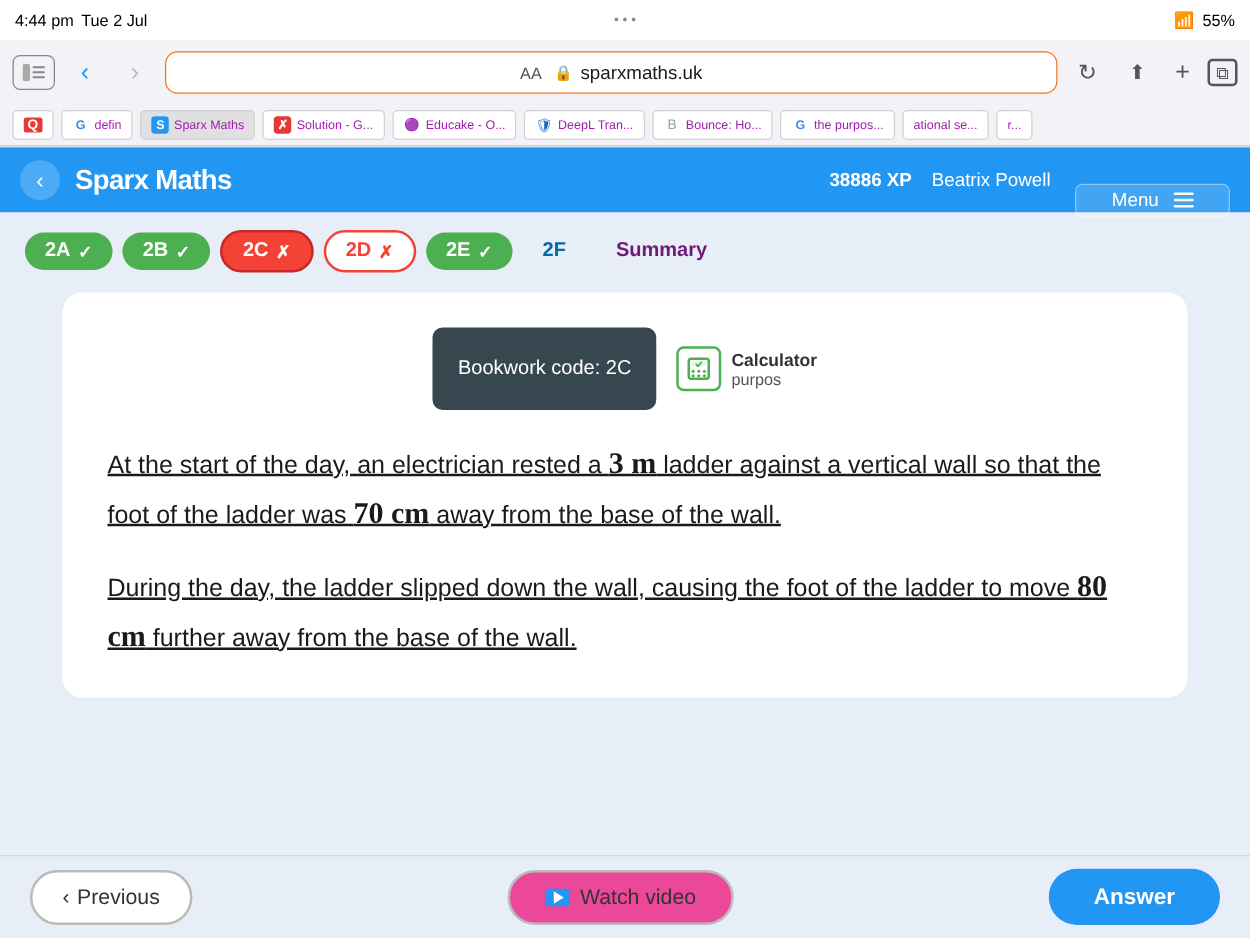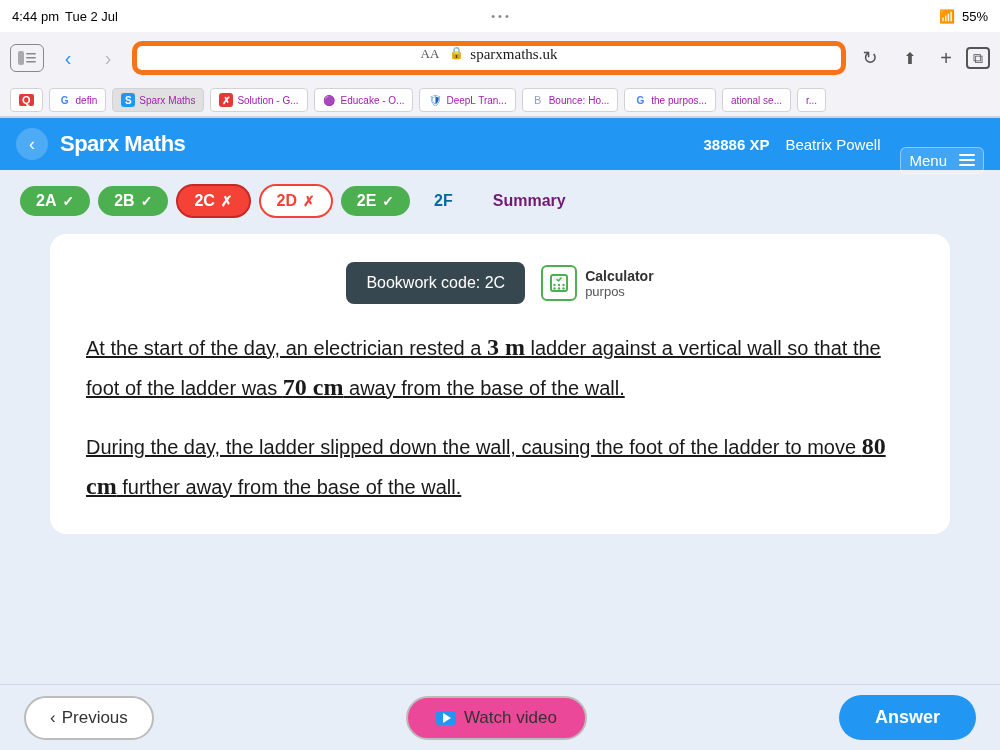--- a/index.html
+++ b/index.html
@@ -52,30 +52,29 @@
       border: 1.5px solid #888;
       border-radius: 6px;
       background: none;
       display: flex; align-items: center; justify-content: center;
       cursor: pointer;
     }
     .url-bar {
       flex: 1;
       height: 34px;
       background: white;
-      border: 5px solid #f97316;
+      border: 1px solid #f97316;
       border-radius: 10px;
       display: flex;
-      align-items: flex-start;
+      align-items: center;
       justify-content: center;
       gap: 6px;
       font-size: 15px;
       color: #1a1a1a;
       padding: 0 12px;
-      font-family: Liberation Serif, serif;
     }
     .url-bar .lock-icon { color: #888; font-size: 12px; }
     .url-text { font-weight: 400; color: #1a1a1a; }
     .aa-text { font-size: 13px; color: #555; margin-right: 4px; }
     .reload-btn {
       width: 32px; height: 32px;
       border: none; background: none;
       cursor: pointer;
       font-size: 18px; color: #555;
     }
@@ -145,21 +144,21 @@
     }
     .sparx-user {
       font-size: 15px;
       margin-right: 20px;
     }
     .sparx-menu-btn {
       background: rgba(255,255,255,0.15);
       border: 1px solid rgba(255,255,255,0.4);
       border-radius: 6px;
       color: white;
-      padding: 4px 8px;
+      padding: 4px 28px;
       font-size: 15px;
       font-weight: 500;
       cursor: pointer;
       display: flex; align-items: center; gap: 6px; margin-top: 32px;
     }
 
     
     .task-tabs {
       background: #e8eef7;
       padding: 14px 20px 0;
@@ -208,21 +207,21 @@
     .bookwork-row {
       display: flex;
       align-items: center;
       justify-content: center;
       gap: 16px;
       margin-bottom: 24px;
     }
     .bookwork-code {
       background: #37474f;
       color: white;
-      padding: 12px 20px;
+      padding: 24px 20px;
       border-radius: 8px;
       font-size: 16px;
       font-weight: 500;
     }
     .calculator-badge {
       display: flex;
       align-items: center;
       gap: 8px;
       font-size: 15px;
       color: #333;

